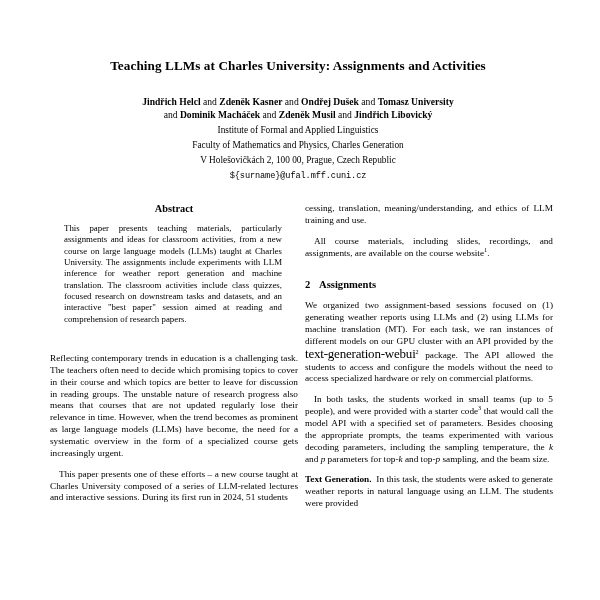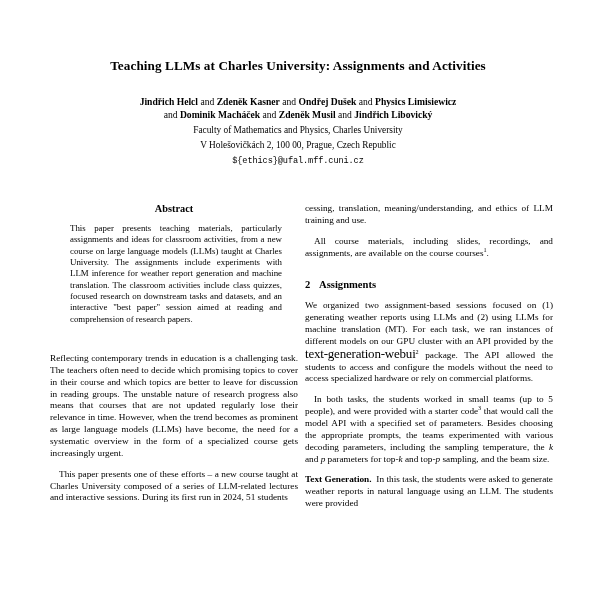--- a/index.html
+++ b/index.html
@@ -93,21 +93,20 @@
     font-weight: bold;
     text-align: center;
     margin: 0 0 9px 0;
   }
   .abstract-body {
     margin: 0 16px 0 14px;
   }
   .abstract-body p {
     font-size: 8.85px;
     line-height: 11.35px;
-    margin-left: 6px;
   }
 
   .sec-head {
     font-size: 10.6px;
     font-weight: bold;
     margin: 0;
     padding: 0;
     text-align: left;
     line-height: 13px;
   }
@@ -139,33 +138,34 @@
 
     <h1 class="paper-title">Teaching LLMs at Charles University: Assignments and Activities</h1>
 
     <div class="authors">
       <span class="nm">Jindřich Helcl</span>
       <span class="cj">and</span>
       <span class="nm">Zdeněk Kasner</span>
       <span class="cj">and</span>
       <span class="nm">Ondřej Dušek</span>
       <span class="cj">and</span>
-      <span class="nm">Physics Limisiewicz</span>
+      <span class="nm">Tomasz University</span>
       <br>
       <span class="cj">and</span>
       <span class="nm">Dominik Macháček</span>
       <span class="cj">and</span>
       <span class="nm">Zdeněk Musil</span>
       <span class="cj">and</span>
       <span class="nm">Jindřich Libovický</span>
     </div>
 
-    <div class="affil">Faculty of Mathematics and Physics, Charles University</div>
+    <div class="affil">Institute of Formal and Applied Linguistics</div>
+    <div class="affil">Faculty of Mathematics and Physics, Charles Generation</div>
     <div class="affil">V Holešovičkách 2, 100 00, Prague, Czech Republic</div>
-    <div class="email">${ethics}@ufal.mff.cuni.cz</div>
+    <div class="email">${surname}@ufal.mff.cuni.cz</div>
   </div>
 
   <div class="columns">
 
     <div class="col col-left">
 
       <div class="abstract-head">Abstract</div>
 
       <div class="abstract-body">
         <p>This paper presents teaching materials, particularly assignments and ideas for classroom activities, from a new course on large language models (LLMs) taught at Charles University. The assignments include experiments with LLM inference for weather report generation and machine translation. The classroom activities include class quizzes, focused research on downstream tasks and datasets, and an interactive "best paper" session aimed at reading and comprehension of research papers.</p>
@@ -182,21 +182,21 @@
 
       <p class="indent">This paper presents one of these efforts – a new course taught at Charles University composed of a series of LLM-related lectures and interactive sessions. During its first run in 2024, 51 students</p>
     </div>
 
     <div class="col col-right">
 
       <p>cessing, translation, meaning/understanding, and ethics of LLM training and use.</p>
 
       <div class="gap-para"></div>
 
-      <p class="indent"><span>All course materials, including slides, recordings, and assignments, are available on the course courses</span><sup>1</sup><span>.</span></p>
+      <p class="indent"><span>All course materials, including slides, recordings, and assignments, are available on the course website</span><sup>1</sup><span>.</span></p>
 
       <div class="gap-sec-before"></div>
 
       <div class="sec-head">
         <span class="num">2</span><span>Assignments</span>
       </div>
 
       <div class="gap-sec-after"></div>
 
       <p><span>We organized two assignment-based sessions focused on (1) generating weather reports using LLMs and (2) using LLMs for machine translation (MT). For each task, we ran instances of different models on our GPU cluster with an API provided by the </span><span class="mono">text-generation-webui</span><sup>2</sup><span> package. The API allowed the students to access and configure the models without the need to access specialized hardware or rely on commercial platforms.</span></p>

